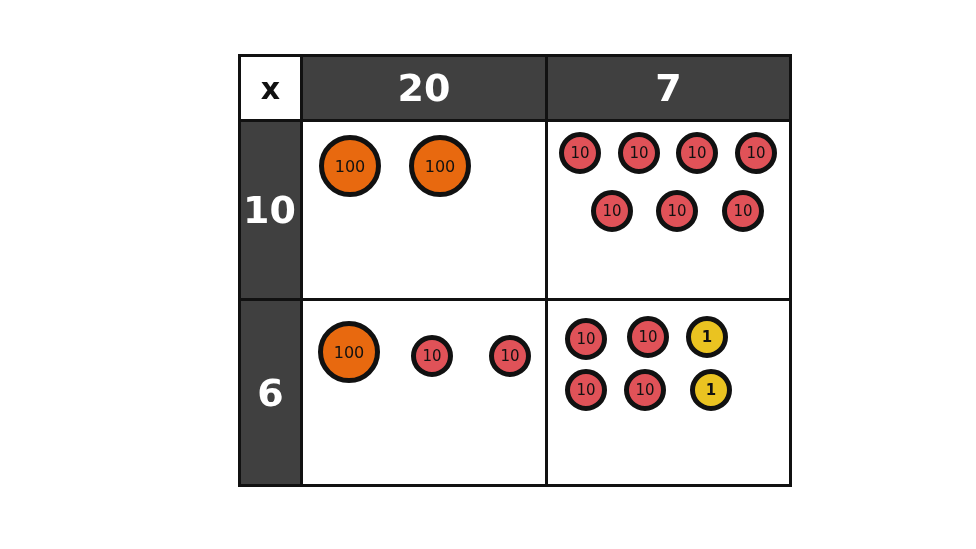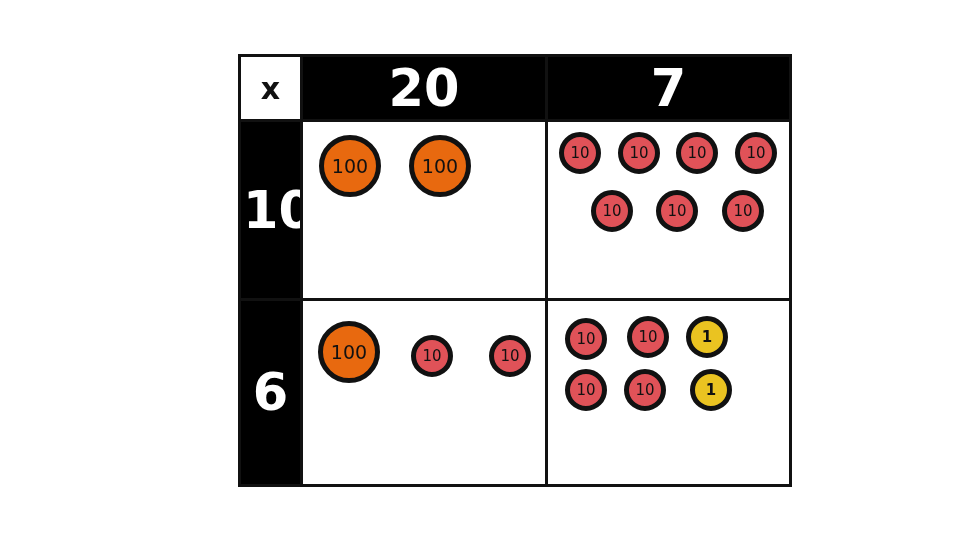--- a/index.html
+++ b/index.html
@@ -1,24 +1,24 @@
 <!DOCTYPE html>
 <html><head>
 <meta charset="utf-8">
 <style>
   html,body{margin:0;padding:0;background:#ffffff;}
   body{width:976px;height:549px;position:relative;overflow:hidden;font-family:"DejaVu Sans","Liberation Sans",sans-serif;}
   .grid{position:absolute;left:238px;top:54px;width:554px;height:433px;box-sizing:border-box;border:3px solid #111;background:#fff;}
   .cell{position:absolute;box-sizing:border-box;}
-  .hdr{background:#000000;color:#fff;font-weight:bold;display:flex;align-items:center;justify-content:center;font-size:51px;}
+  .hdr{background:#404040;color:#fff;font-weight:bold;display:flex;align-items:center;justify-content:center;font-size:38px;}
   .corner{background:#fff;color:#111;font-weight:bold;display:flex;align-items:center;justify-content:center;font-size:30px;}
   .vline{position:absolute;top:0;bottom:0;width:3px;background:#111;}
   .hline{position:absolute;left:0;right:0;height:3px;background:#111;}
   .counter{position:absolute;border-radius:50%;border:5px solid #111;box-sizing:border-box;display:flex;align-items:center;justify-content:center;color:#111;font-family:"DejaVu Sans",sans-serif;}
-  .c100{width:62px;height:62px;background:#e8690f;font-size:19px;}
+  .c100{width:62px;height:62px;background:#e8690f;font-size:16px;}
   .c10{width:42px;height:42px;background:#e05258;font-size:15px;}
   .c1{width:42px;height:42px;background:#eac321;font-size:15px;font-weight:bold;}
 </style>
 </head>
 <body>
 
 <div class="grid">
 
   <div class="cell corner" style="left:0;top:0;width:59px;height:62px;">x</div>
   <div class="cell hdr" style="left:62px;top:0;width:242px;height:62px;">20</div>

